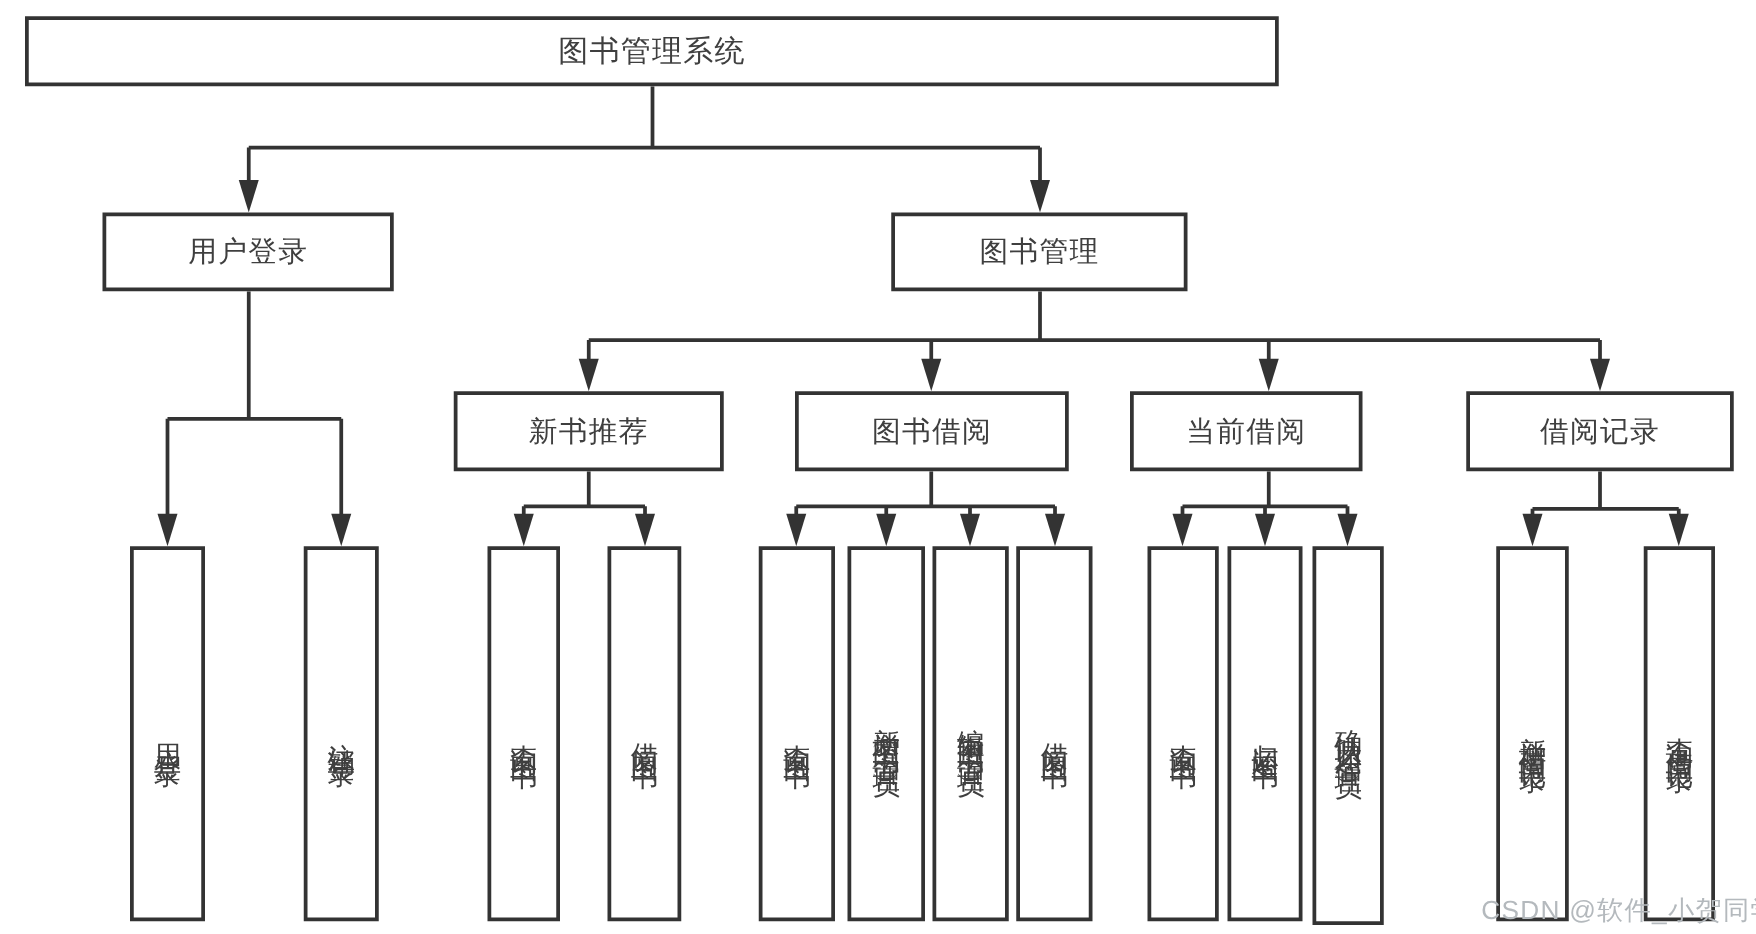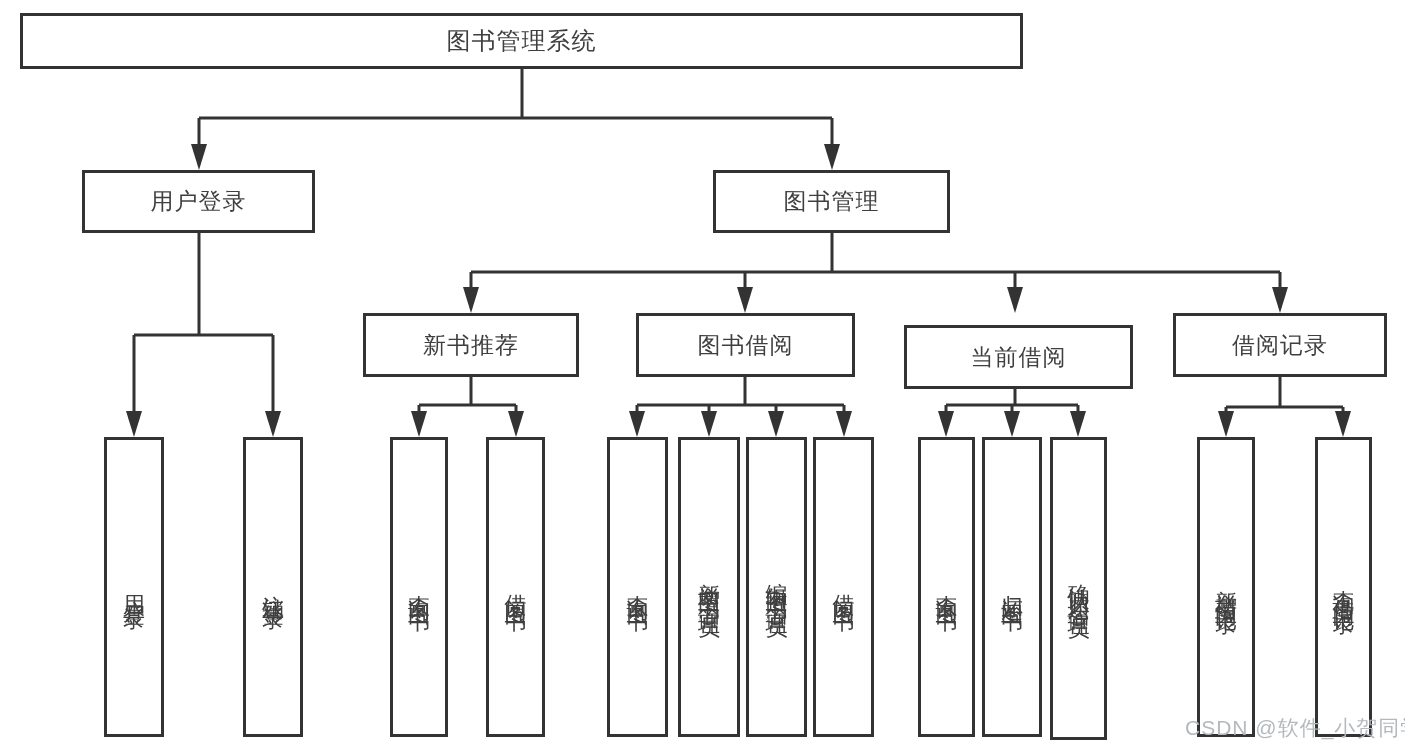--- a/index.html
+++ b/index.html
@@ -104,21 +104,21 @@
   <div class="node h-node" style="left:363px; top:313px; width:216px; height:64px;">
     <span>新书推荐</span>
   </div>
 
   <div class="node h-node" style="left:713px; top:170px; width:237px; height:63px;">
     <span>图书管理</span>
   </div>
   <div class="node h-node" style="left:636px; top:313px; width:219px; height:64px;text-align:right;">
     <span>图书借阅</span>
   </div>
-  <div class="node h-node" style="left:904px; top:313px; width:229px; height:64px;margin-top:12px;">
+  <div class="node h-node" style="left:904px; top:313px; width:186px; height:64px;">
     <span>当前借阅</span>
   </div>
   <div class="node h-node" style="left:1173px; top:313px; width:214px; height:64px;align-items:center;">
     <span>借阅记录</span>
   </div>
 
   <div class="node v-node" style="left:104px; top:437px; width:60px; height:300px;">
     <span>用户登录</span>
   </div>
   <div class="node v-node" style="left:243px; top:437px; width:60px; height:300px;">

